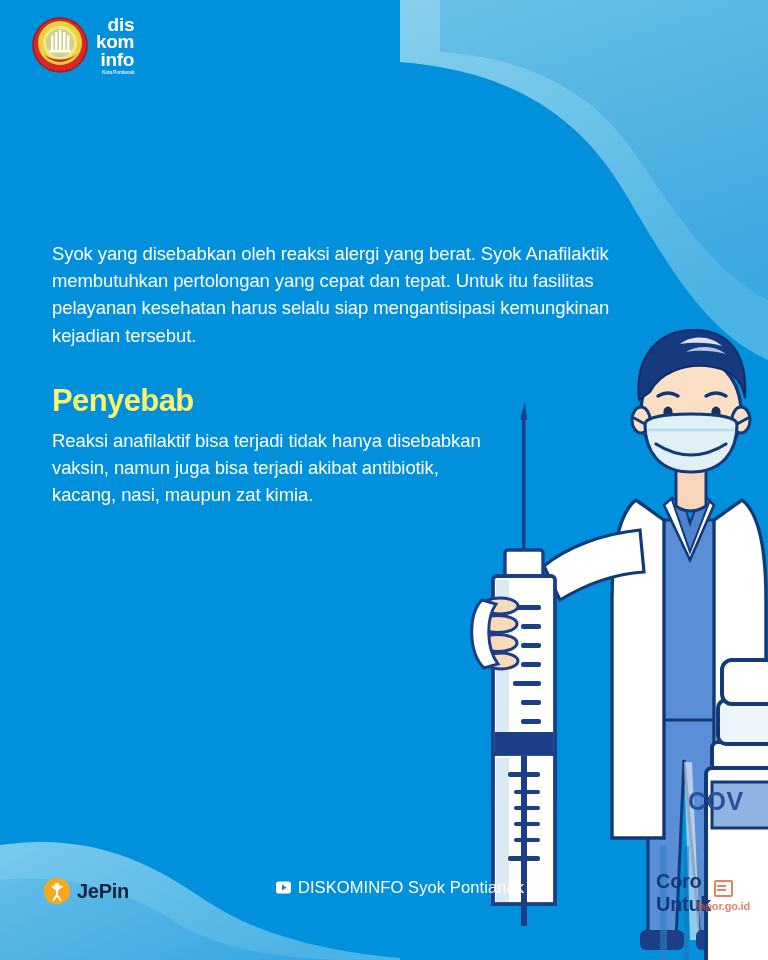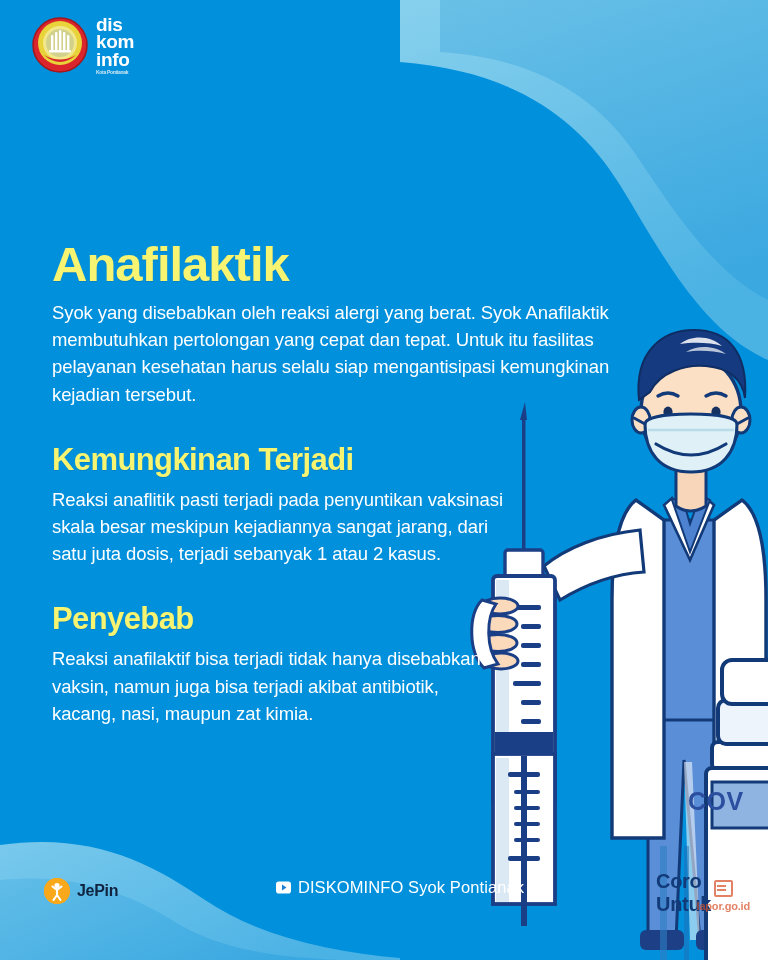--- a/index.html
+++ b/index.html
@@ -39,20 +39,21 @@
   .logo-seal {
     width: 56px;
     height: 56px;
     position: relative;
   }
   .logo-words {
     display: flex;
     flex-direction: column;
     line-height: 0.92;
     padding-top: 2px;
+    align-items: flex-end;
   }
   .logo-words span {
     color: #ffffff;
     font-size: 19px;
     font-weight: 700;
     letter-spacing: -0.3px;
   }
   .logo-sub {
     font-size: 5px !important;
     font-weight: 600 !important;
@@ -119,21 +120,21 @@
     height: 26px;
     border-radius: 50%;
     background: #f9a81b;
     position: relative;
     display: flex;
     align-items: center;
     justify-content: center;
   }
   .jepin-label {
     color: #10233f;
-    font-size: 16px;
+    font-size: 20px;
     font-weight: 700;
     letter-spacing: -0.3px;
   }
   .social-rows {
     position: absolute;
     left: 150px;
     top: 0;
     width: 500px;
   }
   .social-row {
@@ -401,27 +402,22 @@
   </svg>
 
   <div class="bottle-label-text">COV</div>
   <div class="bottle-caption">
     <div>Coro</div>
     <div>Untuk</div>
   </div>
 
   <div class="content">
 
-    <h1 class="headline">Anafilaktik</h1>
     <p class="body-text">Syok yang disebabkan oleh reaksi alergi yang berat. Syok Anafilaktik membutuhkan pertolongan yang cepat dan tepat. Untuk itu fasilitas pelayanan kesehatan harus selalu siap mengantisipasi kemungkinan kejadian tersebut.</p>
 
-    <div class="sec narrow">
-      <h2 class="sec-title">Kemungkinan Terjadi</h2>
-      <p class="body-text">Reaksi anaflitik pasti terjadi pada penyuntikan vaksinasi skala besar meskipun kejadiannya sangat jarang, dari satu juta dosis, terjadi sebanyak 1 atau 2 kasus.</p>
-    </div>
 
     <div class="sec narrower">
       <h2 class="sec-title">Penyebab</h2>
       <p class="body-text">Reaksi anafilaktif bisa terjadi tidak hanya disebabkan vaksin, namun juga bisa terjadi akibat antibiotik, kacang, nasi, maupun zat kimia.</p>
     </div>
 
   </div>
 
   <div class="footer">
 

